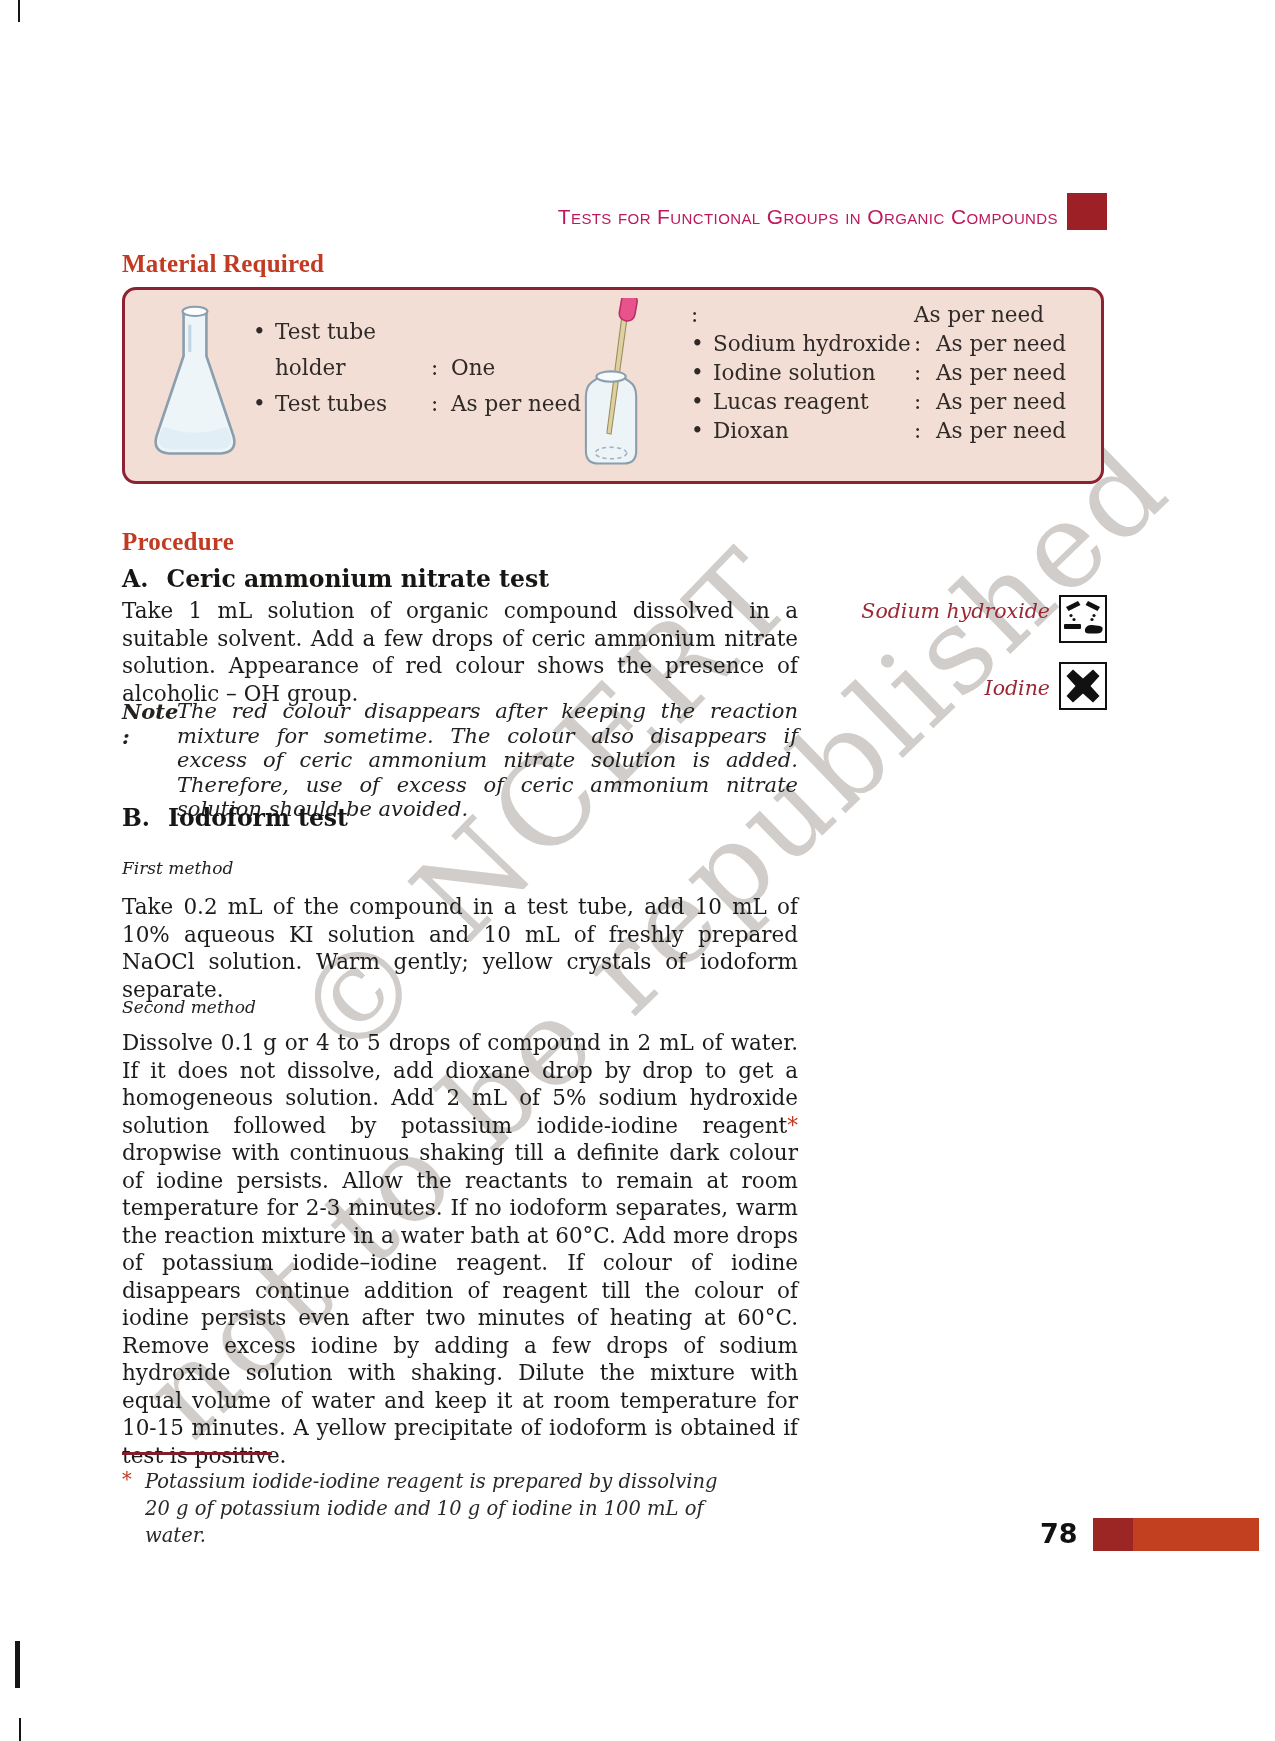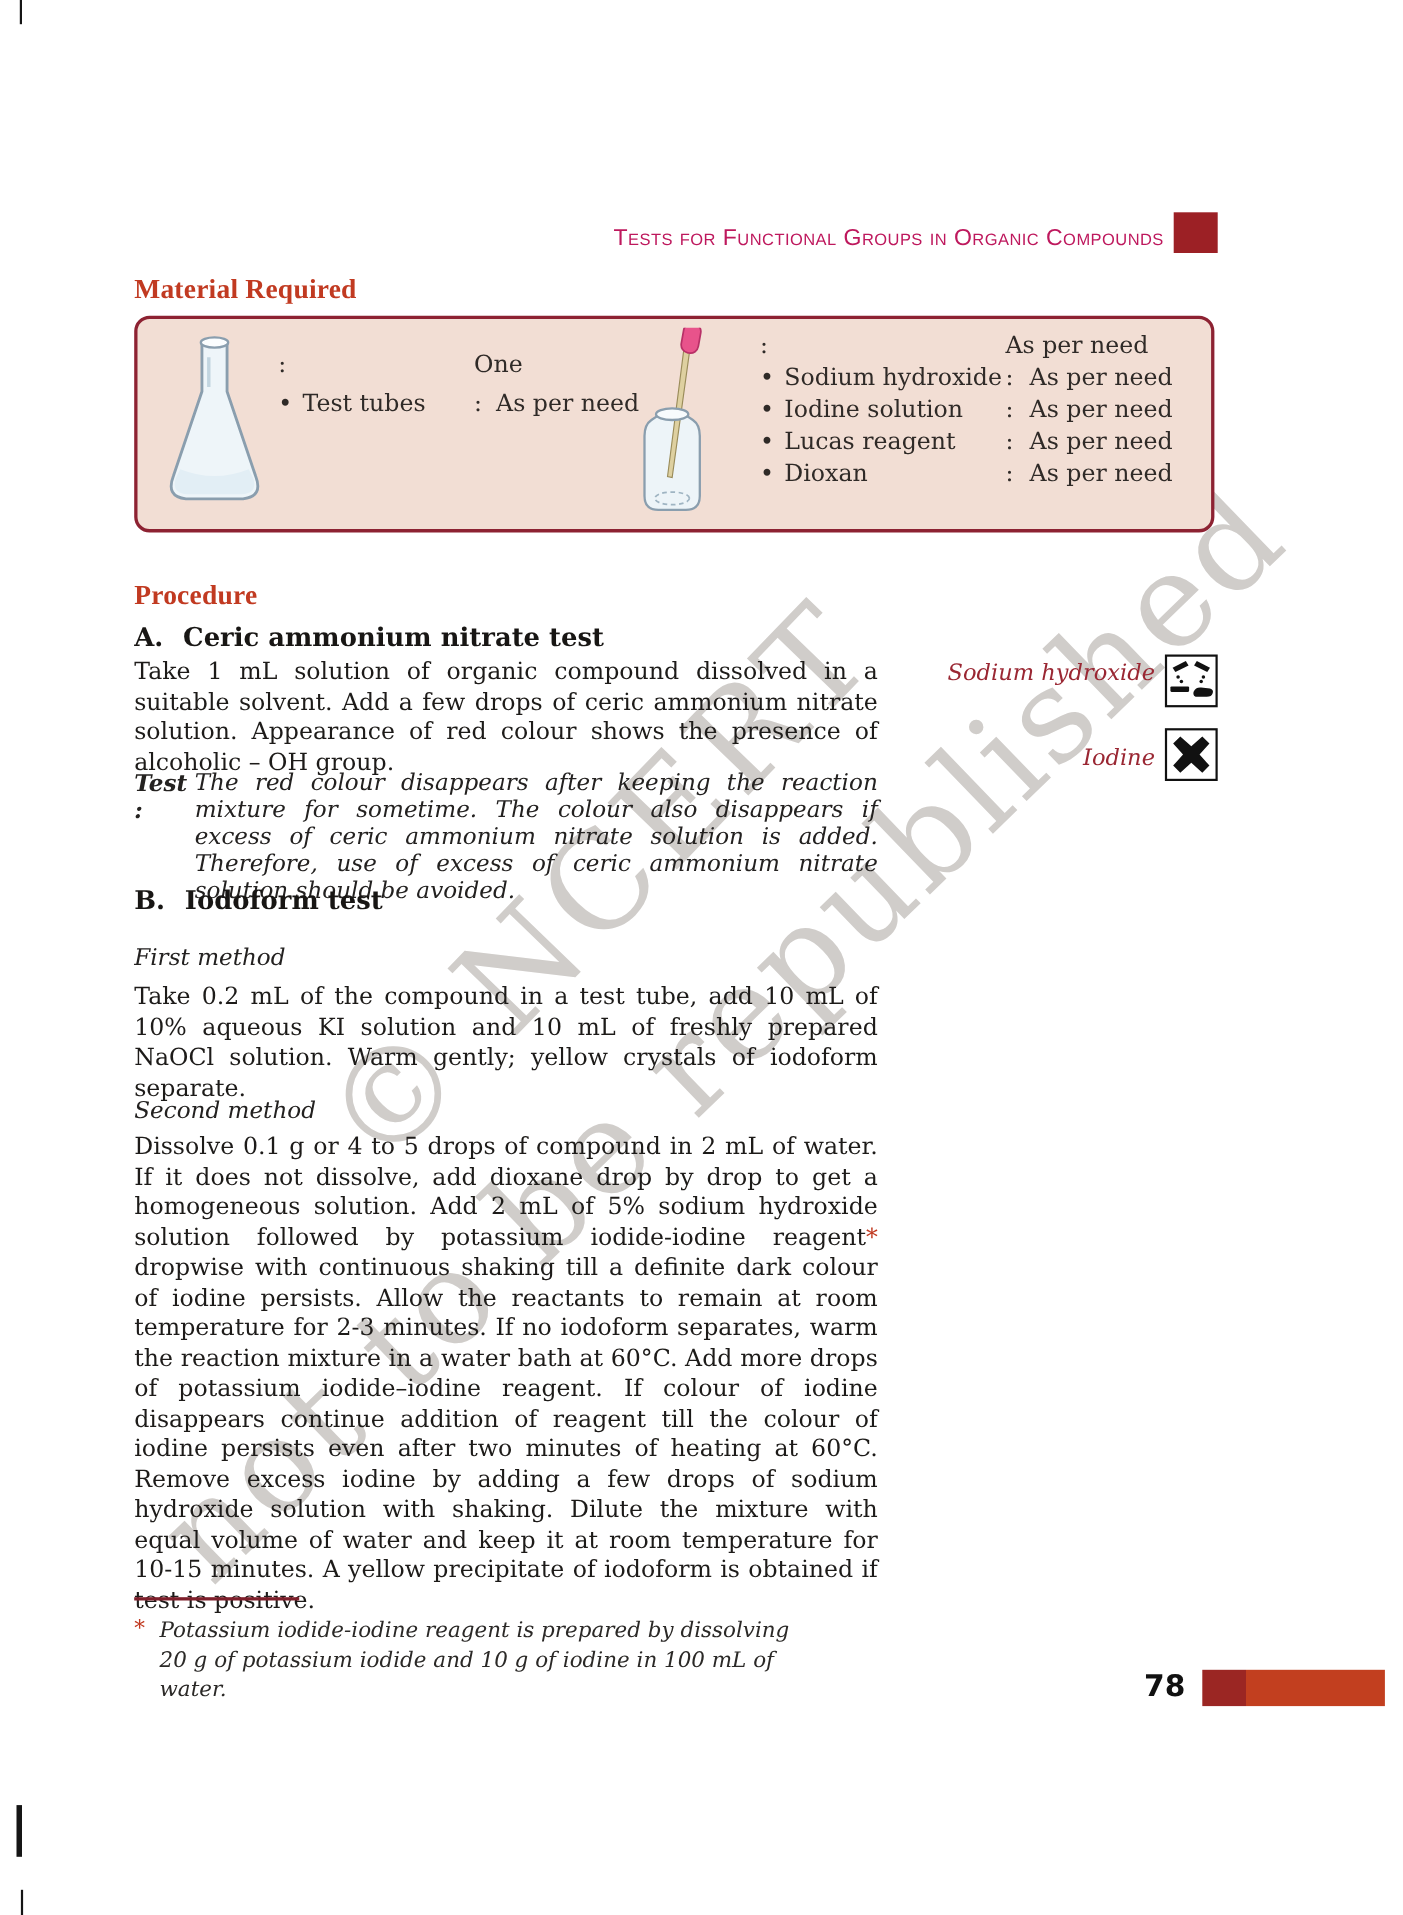--- a/index.html
+++ b/index.html
@@ -35,21 +35,21 @@
   .mat-label::before{content:"\2022";position:absolute;left:0;top:0;color:#2f2a27;}
   .mat-qty{white-space:nowrap;}
   
   .serif-bold-head{position:absolute;left:122px;font-weight:bold;font-size:23.5px;color:#181614;}
   .serif-bold-head .sec-letter{margin-right:18px;}
   .body-par{position:absolute;left:122px;width:676px;font-size:21.5px;line-height:27.5px;
       text-align:justify;color:#1d1b19;}
   .note-block{position:absolute;left:122px;top:699px;width:676px;display:flex;}
   .note-label{width:55px;flex:none;font-weight:bold;font-style:italic;font-size:21px;}
   .note-text{flex:1;font-style:italic;font-size:21px;line-height:24.5px;text-align:justify;color:#232120;}
-  .method-title{position:absolute;left:122px;font-style:italic;font-size:21px;color:#232120;}
+  .method-title{position:absolute;left:122px;font-style:italic;font-size:17px;color:#232120;}
   .red-star{color:var(--accent_red,#c13a21);}
   
   .hz-label{position:absolute;right:225px;width:190px;text-align:right;font-style:italic;
       font-size:20.5px;line-height:23px;color:var(--label_red,#9a2733);}
   .hz-box{position:absolute;left:1059px;width:48px;height:48px;border:2px solid #111;background:#fff;box-sizing:border-box;}
   
   .foot-rule{position:absolute;left:122px;top:1452px;width:150px;height:3px;background:#7e1f2b;}
   .footnote{position:absolute;left:122px;top:1468px;width:620px;display:flex;font-size:19.5px;}
   .fn-marker{width:23px;flex:none;color:var(--accent_red,#c13a21);font-style:italic;}
   .fn-text{flex:1;font-style:italic;line-height:27px;color:#2b2927;}
@@ -91,20 +91,21 @@
         <ellipse cx="36" cy="148" rx="15" ry="5.5" fill="none" stroke="#9fb4c2" stroke-width="1.5" stroke-dasharray="4 3"></ellipse>
         <path d="M52 14 L36 130 L32 129 L47 12 Z" fill="#ded0a0" stroke="#9a8c5a" stroke-width="1"></path>
         <g transform="rotate(10 52 14)">
           <rect x="44" y="-4" width="15" height="26" rx="7" fill="#e8538b" stroke="#b83067" stroke-width="1.5"></rect>
         </g>
         <ellipse cx="36" cy="75" rx="14" ry="5" fill="#f7fbfd" stroke="#8a9eae" stroke-width="2"></ellipse>
       </svg>
 
       <div class="mat-col mat-left">
         <div class="mat-row">
+          <span class="mat-label">Test tube holder</span>
           <span>:</span>
           <span class="mat-qty">One</span>
         </div>
         <div class="mat-row">
           <span class="mat-label">Test tubes</span>
           <span>:</span>
           <span class="mat-qty">As per need</span>
         </div>
       </div>
 
@@ -137,21 +138,21 @@
     </div>
 
     <div class="red-head" style="top:528px;">Procedure</div>
 
     <div class="serif-bold-head" style="top:565px;">
       <span class="sec-letter">A.</span><span>Ceric ammonium nitrate test</span>
     </div>
     <div class="body-par" style="top:597px;">Take 1 mL solution of organic compound dissolved in a suitable solvent. Add a few drops of ceric ammonium nitrate solution. Appearance of red colour shows the presence of alcoholic – OH group.</div>
 
     <div class="note-block">
-      <div class="note-label">Test :</div>
+      <div class="note-label">Note :</div>
       <div class="note-text">The red colour disappears after keeping the reaction mixture for sometime. The colour also disappears if excess of ceric ammonium nitrate solution is added. Therefore, use of excess of ceric ammonium nitrate solution should be avoided.</div>
     </div>
 
     <div class="serif-bold-head" style="top:804px;">
       <span class="sec-letter">B.</span><span>Iodoform test</span>
     </div>
 
     <div class="method-title" style="top:858px;">First method</div>
     <div class="body-par" style="top:893px;">Take 0.2 mL of the compound in a test tube, add 10 mL of 10% aqueous KI solution and 10 mL of freshly prepared NaOCl solution. Warm gently; yellow crystals of iodoform separate.</div>
 

